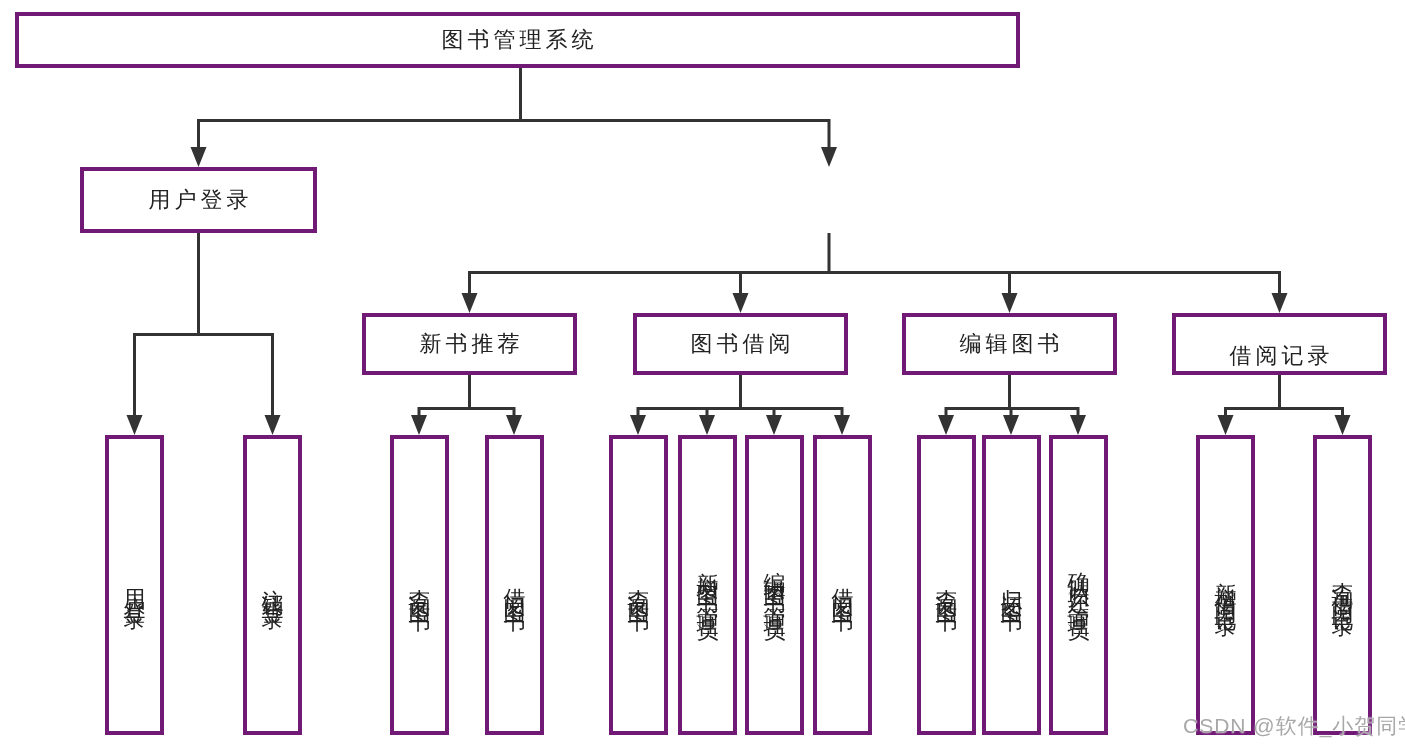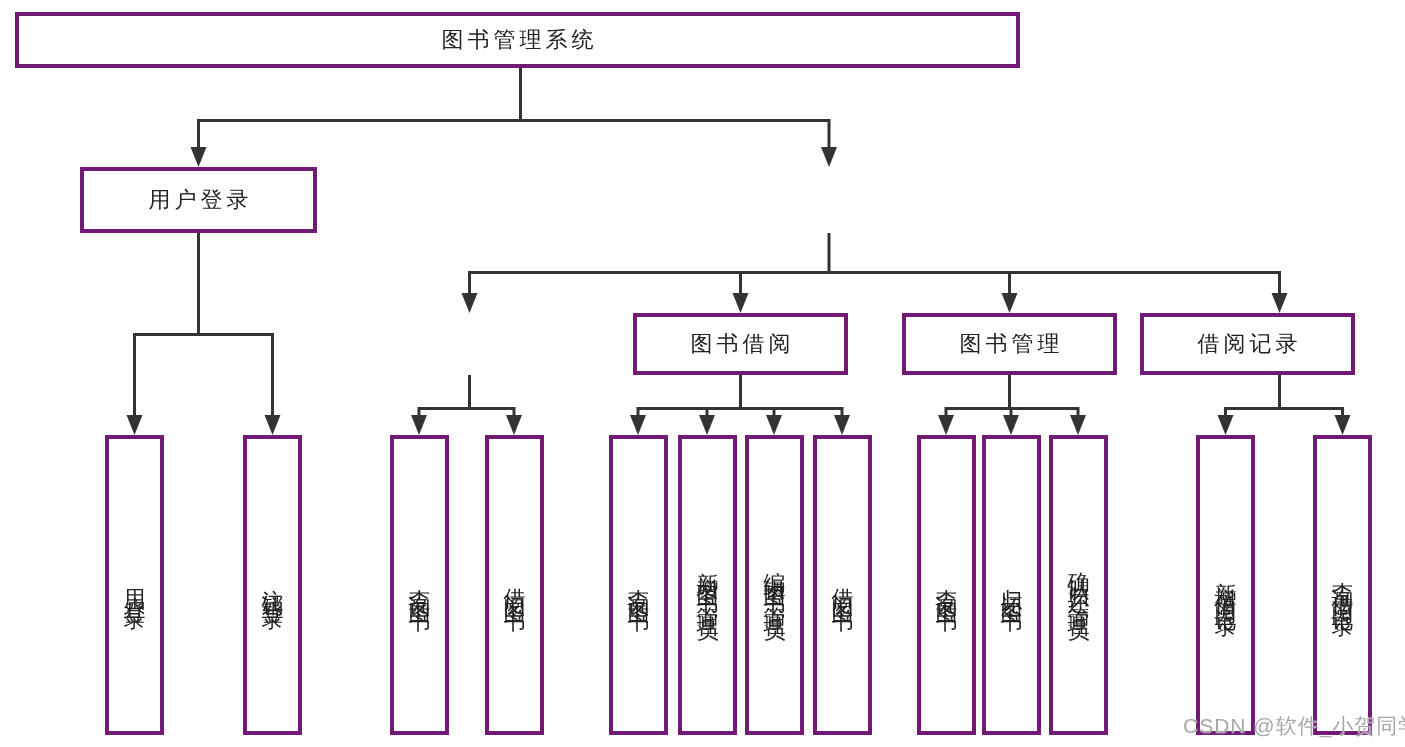--- a/index.html
+++ b/index.html
@@ -54,21 +54,21 @@
   
   .n-root { left: 15px; top: 12px; width: 1005px; height: 56px; }
   
   .n-user-login { left: 80px;  top: 167px; width: 237px; height: 66px; }
   .n-book-mgmt  { left: 711px; top: 167px; width: 236px; height: 66px; }
   
   .lv3 { top: 313px; width: 215px; height: 62px; }
   .n-new-book-rec   { left: 362px;  }
   .n-book-borrow    { left: 633px;  }
   .n-current-borrow { left: 902px;  }
-  .n-borrow-record  { left: 1140px; }
+  .n-borrow-record  { left: 1172px; align-items: flex-end; }
   
   .leaf { top: 435px; width: 59px; height: 300px; }
   .n-login-user   { left: 105px;  }
   .n-login-logout { left: 243px;  }
   .n-nbr-query    { left: 390px;  }
   .n-nbr-borrow   { left: 485px;  }
   .n-bb-query     { left: 609px;  }
   .n-bb-add       { left: 678px;  }
   .n-bb-edit      { left: 745px;  }
   .n-bb-borrow    { left: 813px;  }
@@ -126,25 +126,28 @@
   </svg>
 
   <div class="node n-root">
     <span class="hlabel">图书管理系统</span>
   </div>
 
   <div class="node n-user-login">
     <span class="hlabel">用户登录</span>
   </div>
 
+  <div class="node lv3 n-new-book-rec">
+    <span class="hlabel">新书推荐</span>
+  </div>
   <div class="node lv3 n-book-borrow">
     <span class="hlabel">图书借阅</span>
   </div>
   <div class="node lv3 n-current-borrow">
-    <span class="hlabel">图书管理</span>
+    <span class="hlabel">编辑图书</span>
   </div>
   <div class="node lv3 n-borrow-record">
     <span class="hlabel">借阅记录</span>
   </div>
 
   <div class="node leaf n-login-user">
     <span class="vlabel">用户登录</span>
   </div>
   <div class="node leaf n-login-logout">
     <span class="vlabel">注销登录</span>

